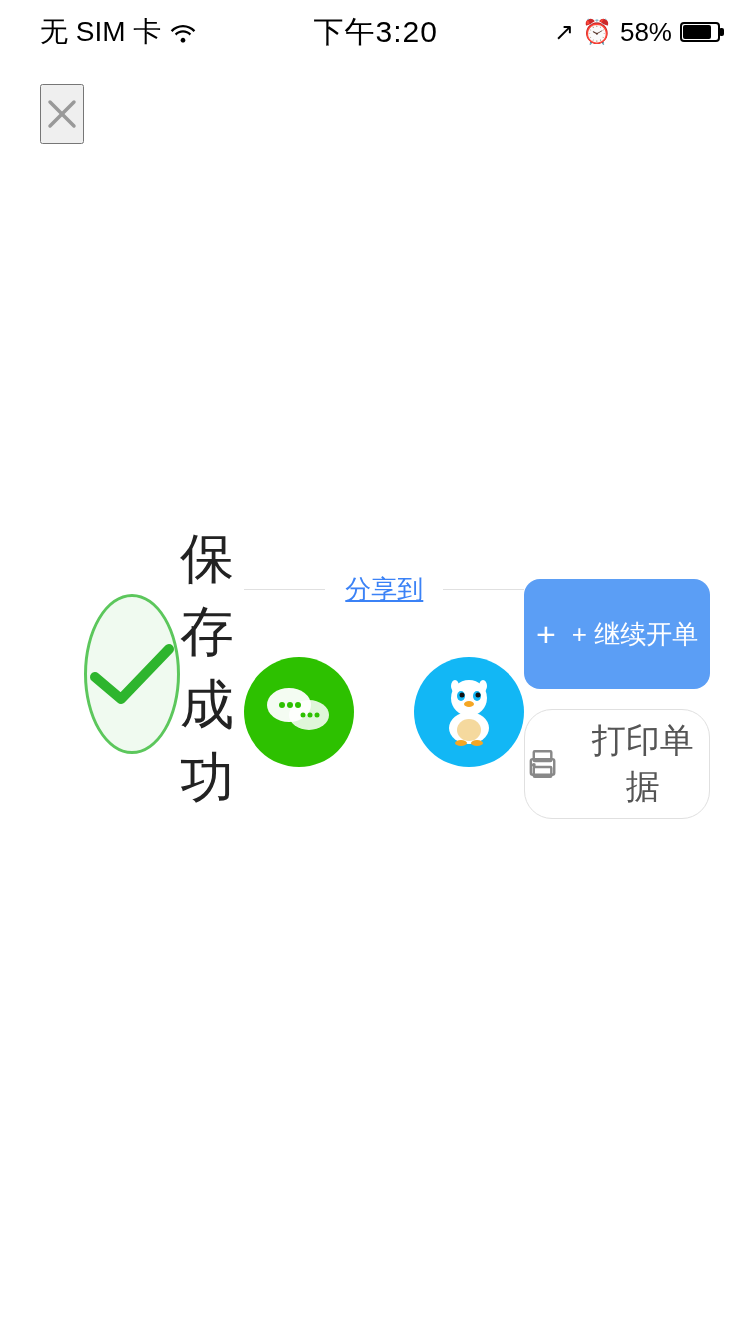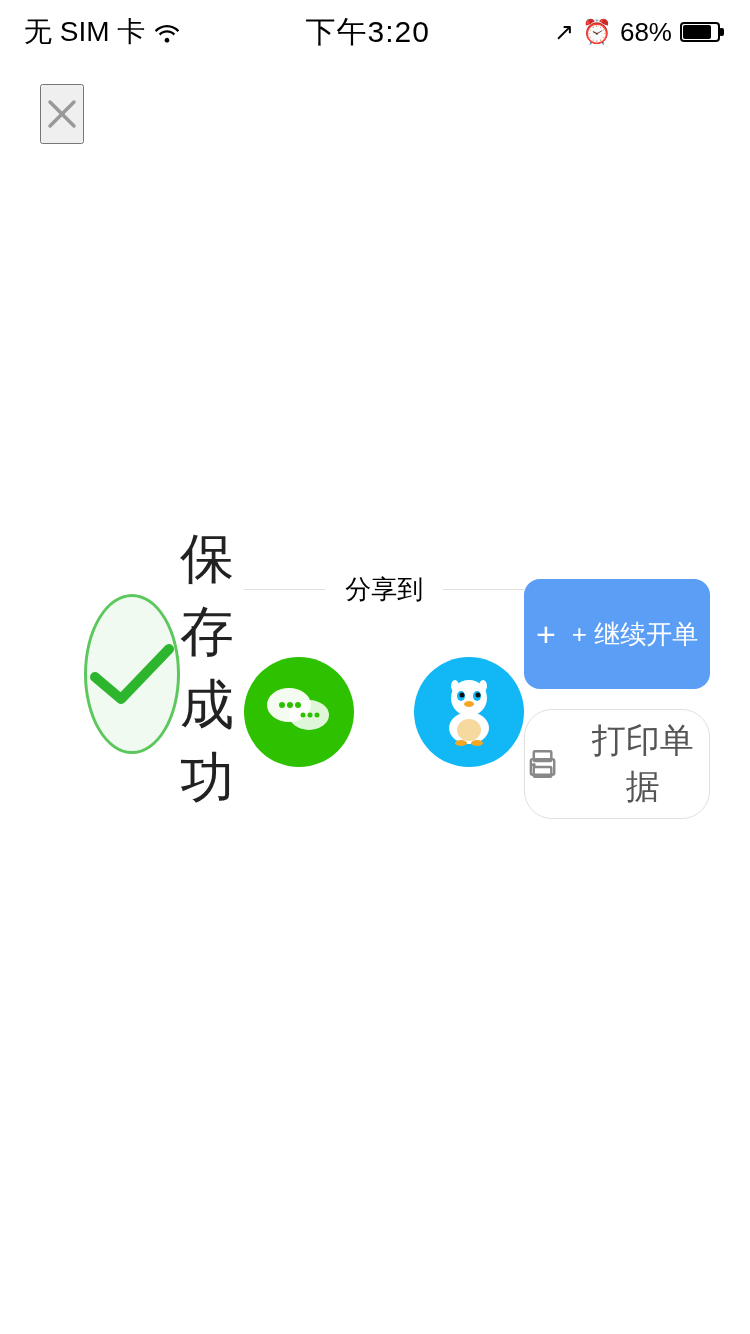--- a/index.html
+++ b/index.html
@@ -24,20 +24,21 @@
       justify-content: space-between;
       padding: 0 24px;
       flex-shrink: 0;
     }
     .status-left {
       display: flex;
       align-items: center;
       gap: 8px;
       font-size: 28px;
       color: #000;
+      margin-left: 16px;
     }
     .status-center {
       font-size: 30px;
       font-weight: 400;
       color: #000;
       letter-spacing: 1px;
     }
     .status-right {
       display: flex;
       align-items: center;
@@ -112,21 +113,22 @@
       gap: 20px;
       margin-bottom: 50px;
     }
     .divider-line {
       flex: 1;
       height: 1px;
       background: #e0e0e0;
     }
     .share-label {
       font-size: 26px;
-      color: #000000;
+      color: #3b82f6;
+      text-decoration: underline;
     }
     .share-icons {
       display: flex;
       justify-content: center;
       gap: 60px;
     }
 
     
     .share-icon-btn {
       width: 110px;
@@ -192,21 +194,21 @@
     <svg class="wifi-icon" viewBox="0 0 24 18" fill="none" xmlns="http://www.w3.org/2000/svg">
       <path d="M12 14c1.1 0 2 .9 2 2s-.9 2-2 2-2-.9-2-2 .9-2 2-2z" fill="#000"></path>
       <path d="M12 9.5c2.2 0 4.2.9 5.6 2.4l1.4-1.4C17.2 8.7 14.7 7.5 12 7.5s-5.2 1.2-7 3l1.4 1.4C7.8 10.4 9.8 9.5 12 9.5z" fill="#000"></path>
       <path d="M12 5c3.6 0 6.8 1.5 9.1 3.9l1.4-1.5C19.8 4.8 16.1 3 12 3S4.2 4.8 1.5 7.4l1.4 1.5C5.2 6.5 8.4 5 12 5z" fill="#000"></path>
     </svg>
   </div>
   <div class="status-center">下午3:20</div>
   <div class="status-right">
     <span style="font-size:24px;">↗</span>
     <span style="font-size:24px;">⏰</span>
-    <span>68%</span>
+    <span>58%</span>
 
     <svg width="46" height="24" viewBox="0 0 46 24">
       <rect x="1" y="3" width="38" height="18" rx="3" ry="3" stroke="#000" stroke-width="2" fill="none"></rect>
       <rect x="39" y="8" width="5" height="8" rx="2" fill="#000"></rect>
       <rect x="3" y="5" width="28" height="14" rx="2" fill="#000"></rect>
     </svg>
   </div>
 </div>
 
 <div class="main-content">

